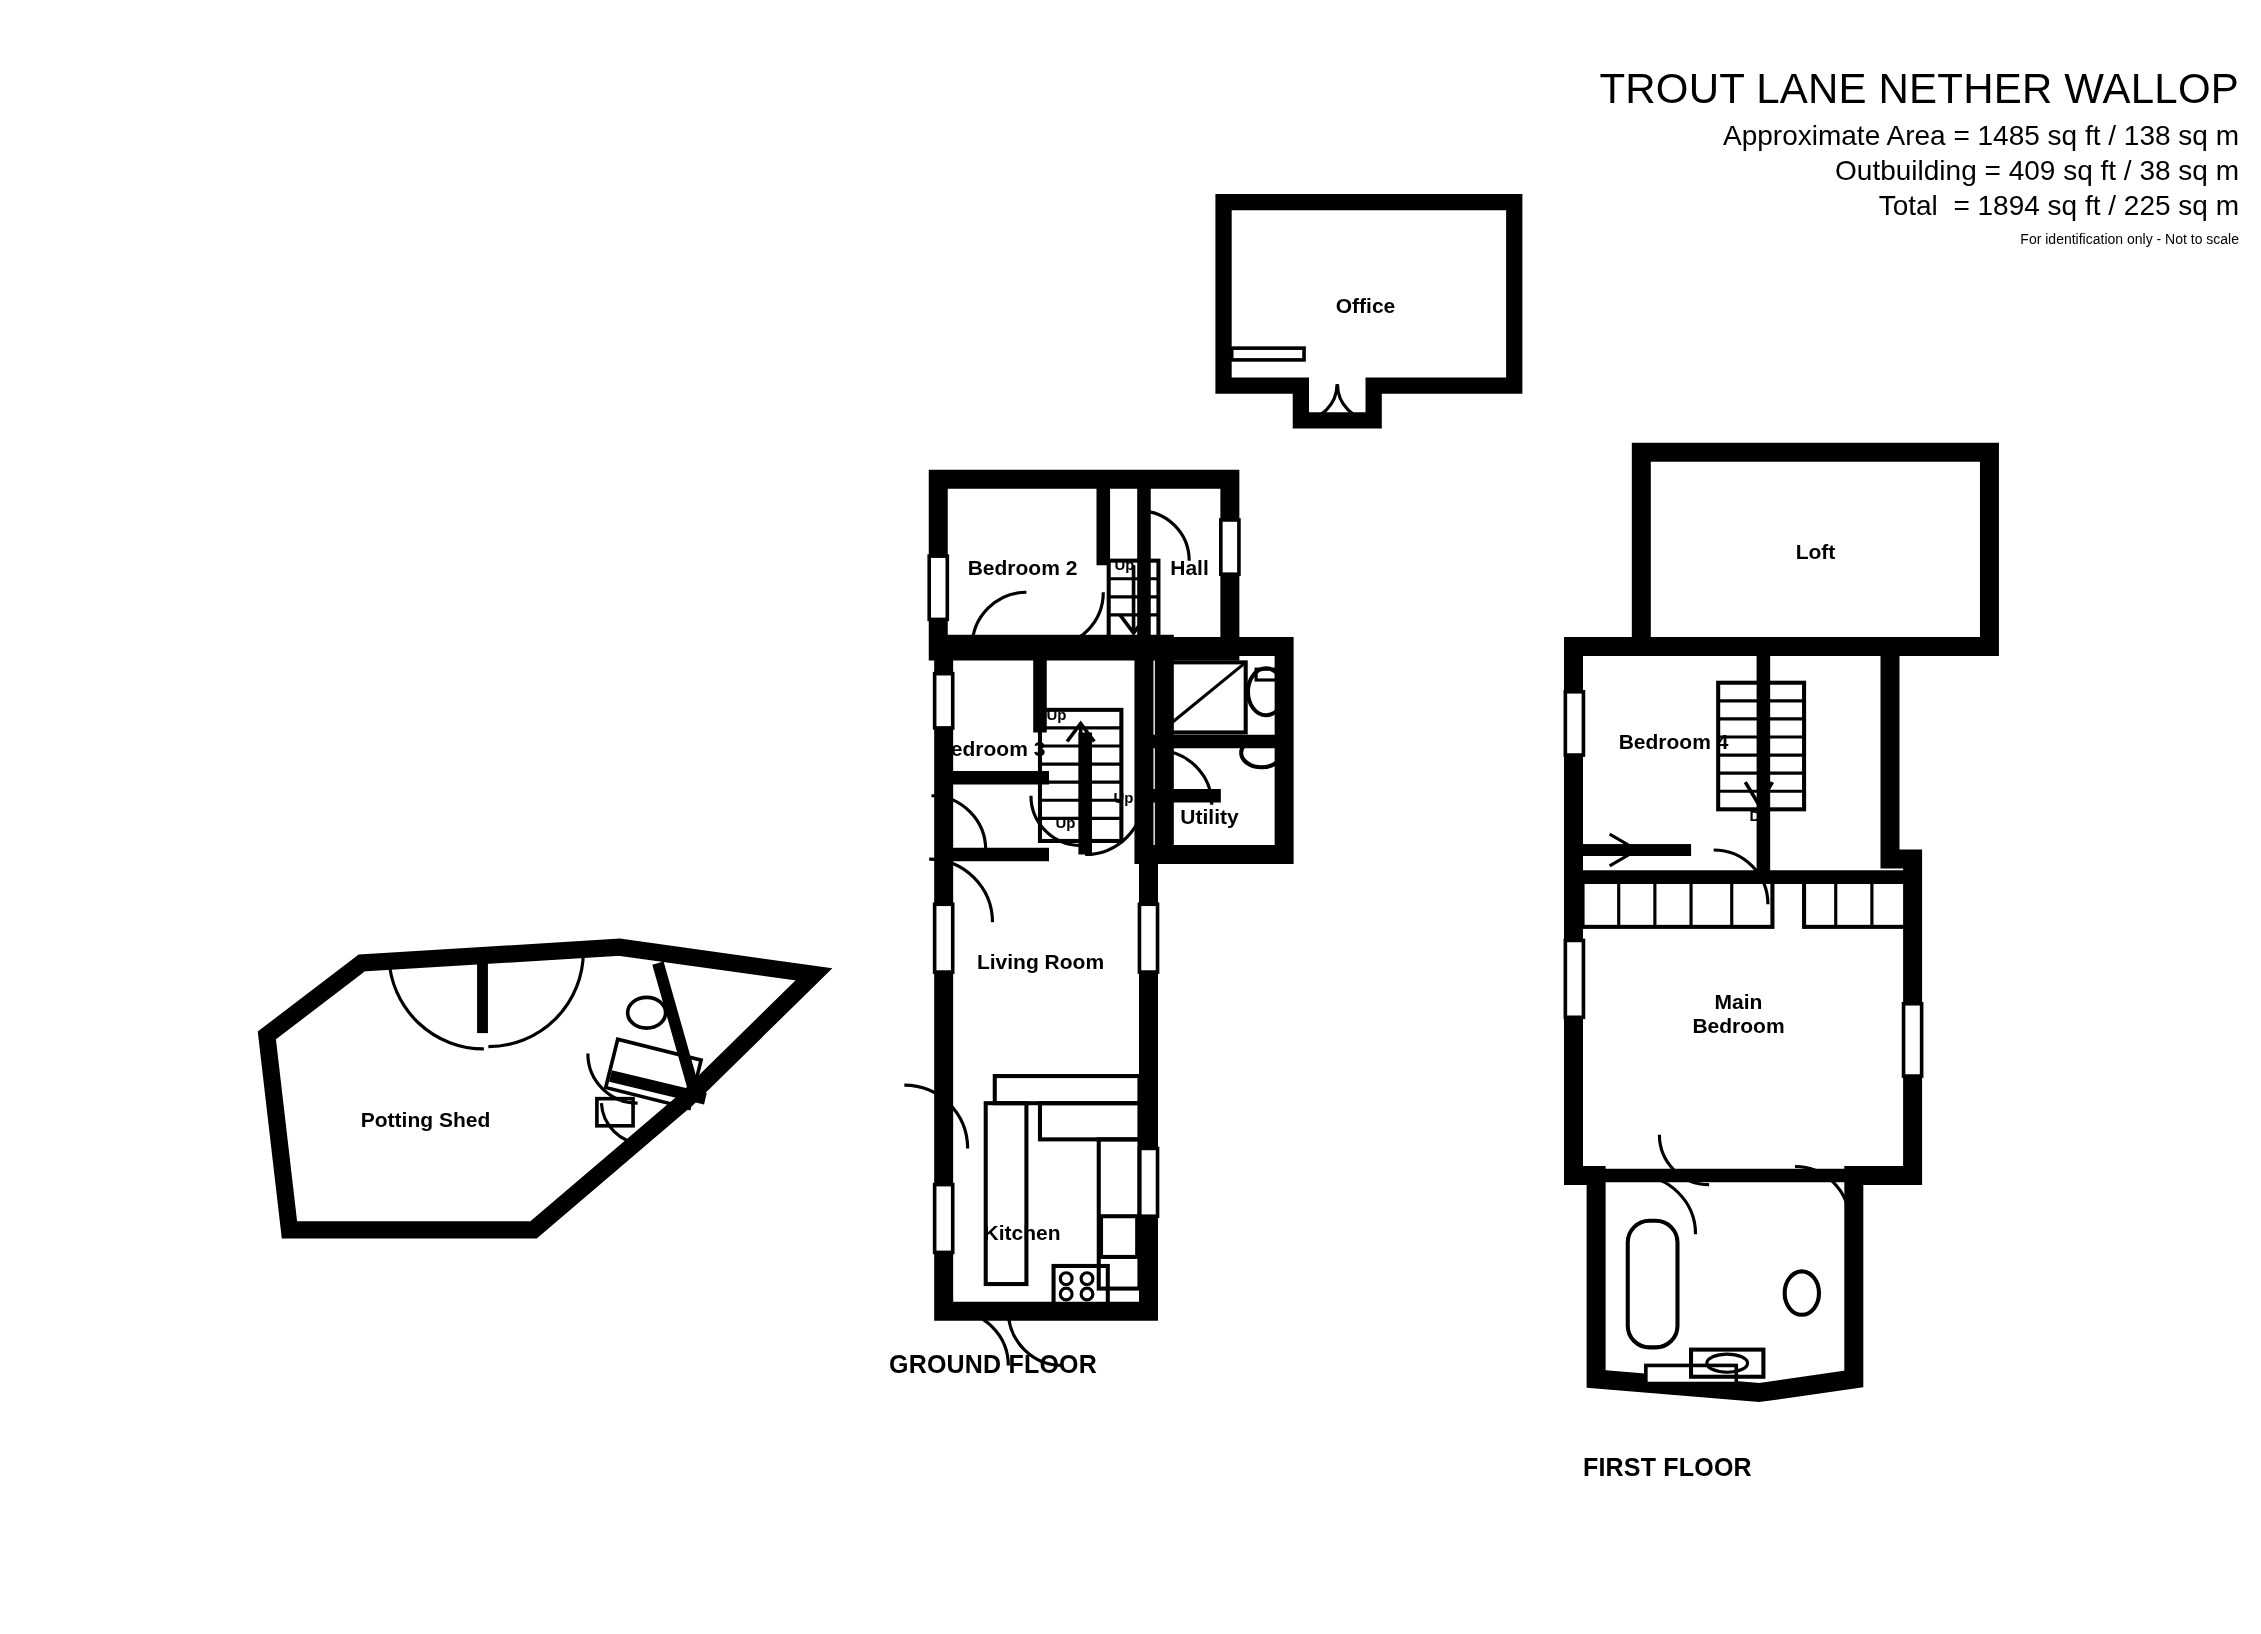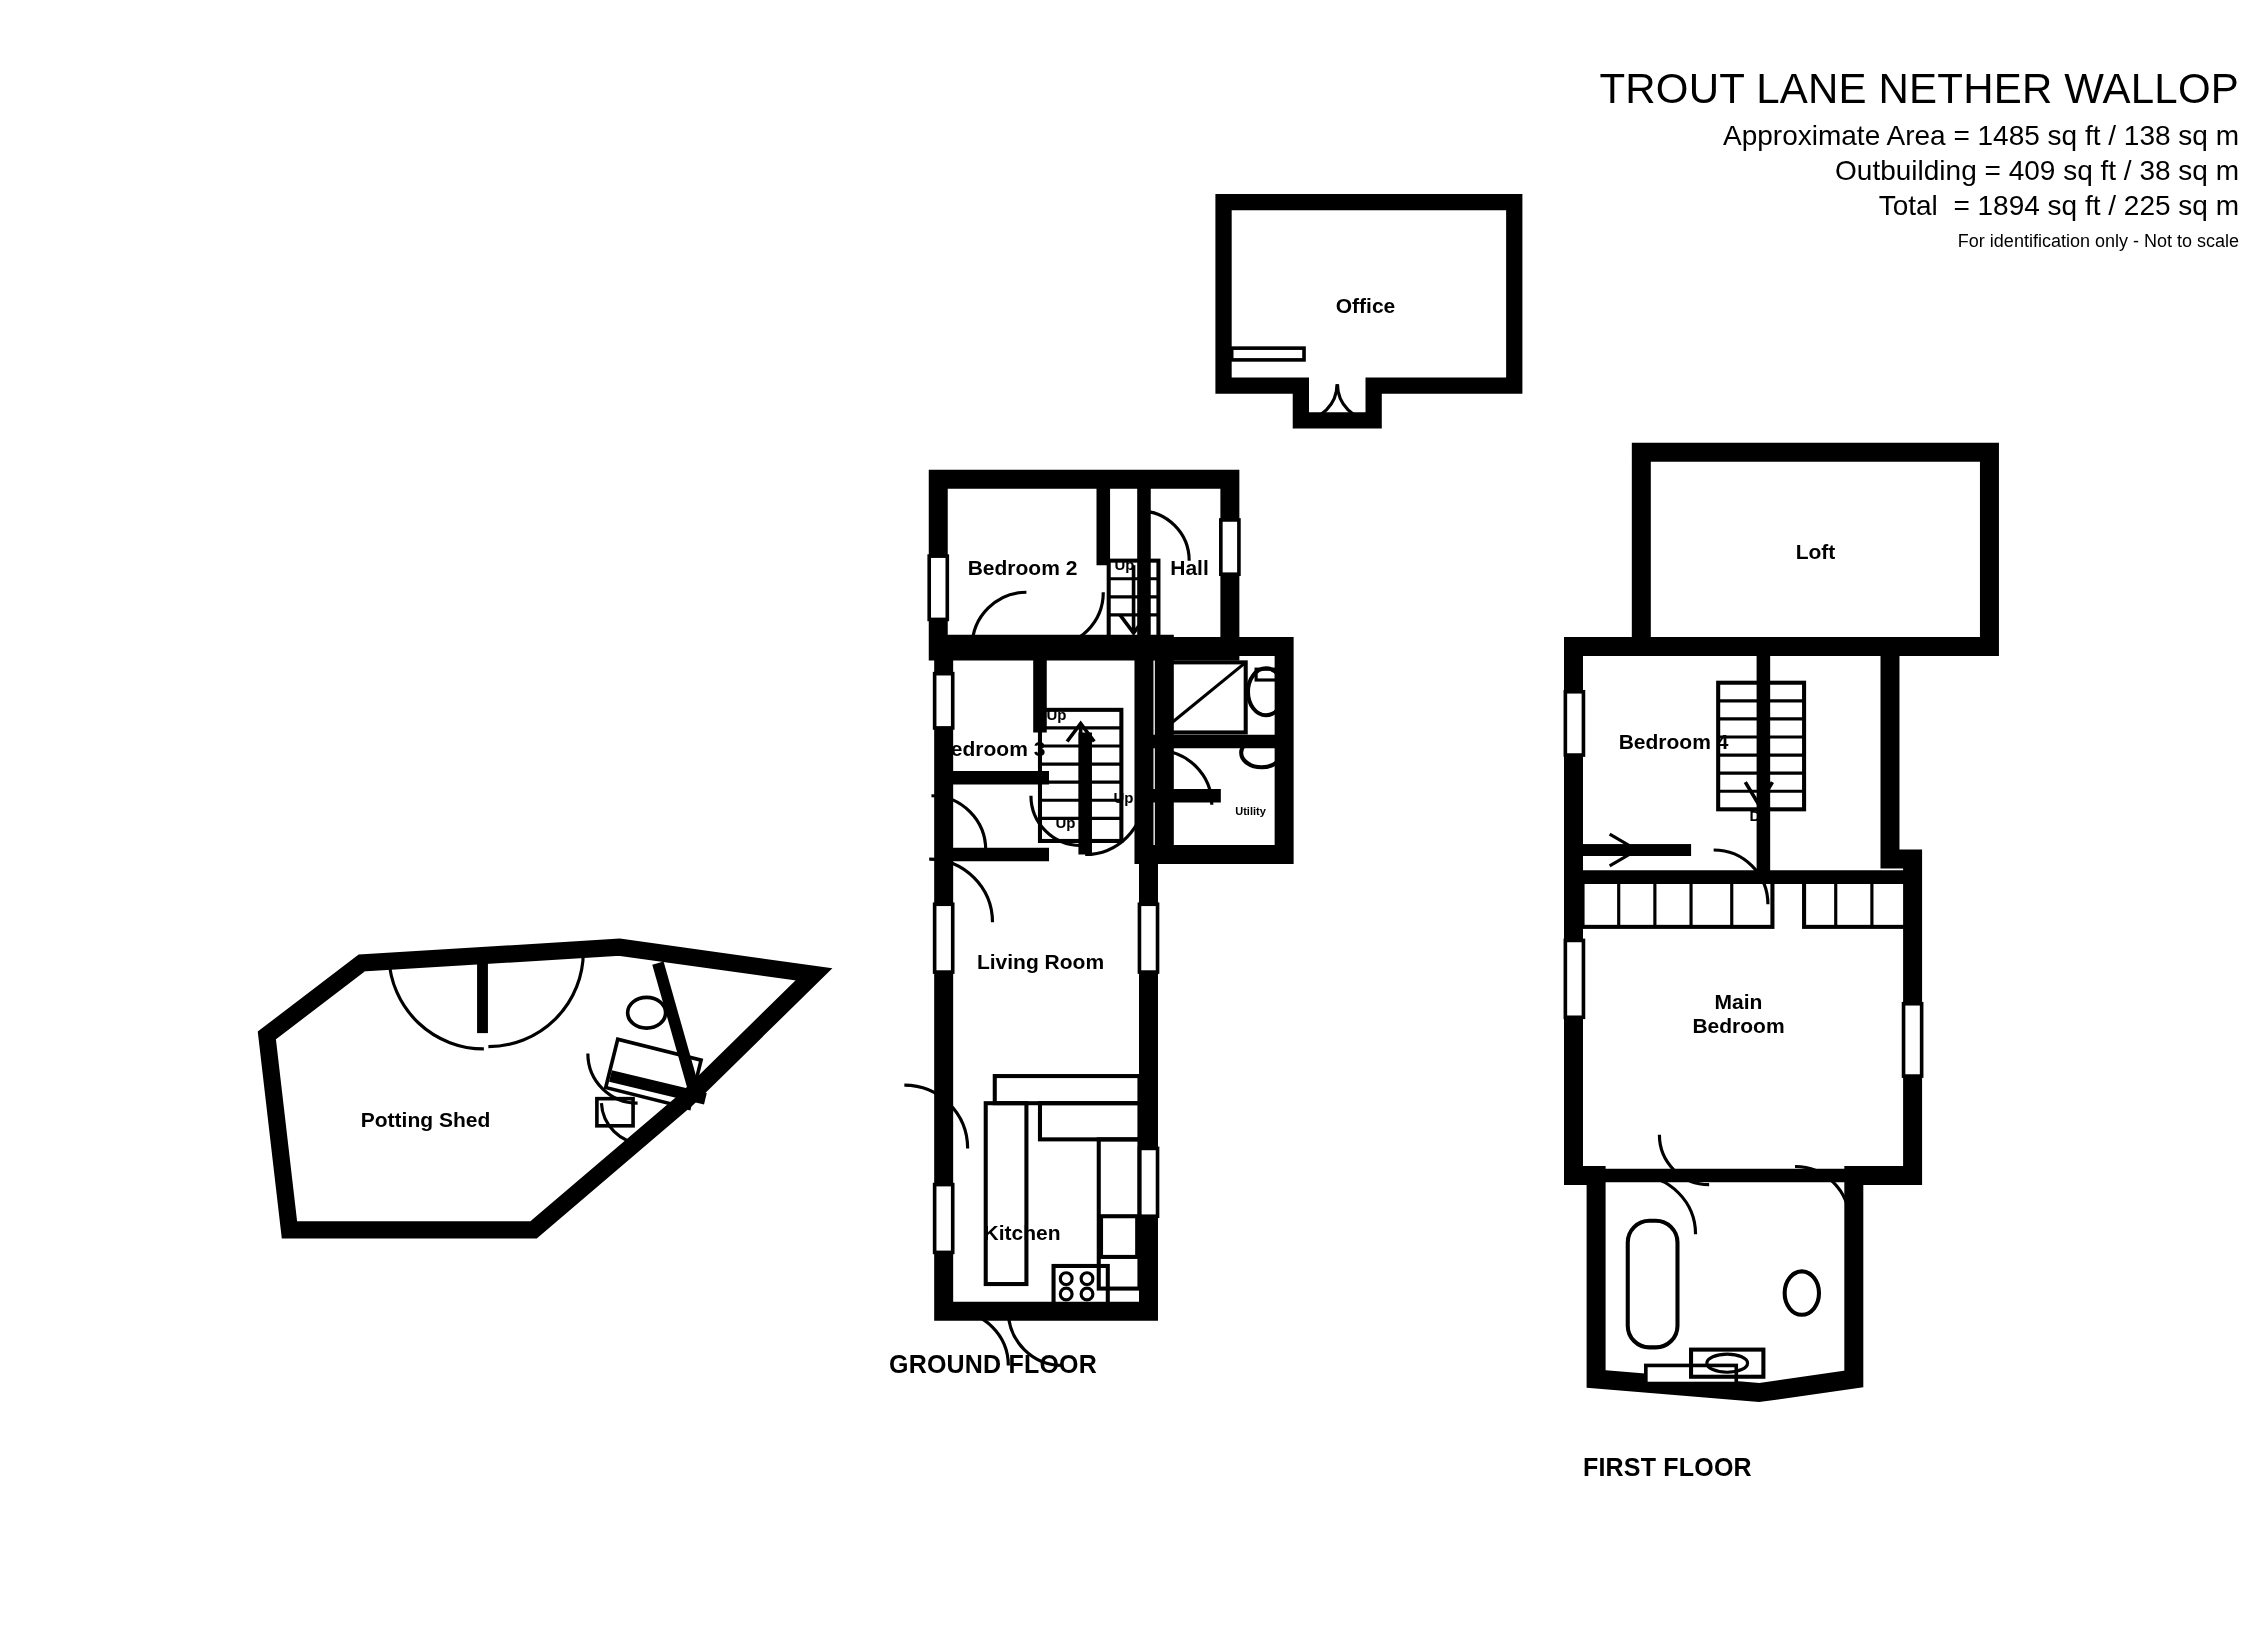--- a/index.html
+++ b/index.html
@@ -31,21 +31,21 @@
     letter-spacing: 0.2px;
     margin-bottom: 11.8px;
     margin-left: 22px;
   }
   .hdr-line {
     font-size: 28px;
     margin-top: 7.2px;
     white-space: pre;
   }
   .hdr-note {
-    font-size: 18px;
+    font-size: 14px;
     margin-top: 11.8px;
   }
   .floor-label {
     position: absolute;
     font-size: 25px;
     font-weight: bold;
     letter-spacing: 0.2px;
   }
   .room-label {
     position: absolute;
@@ -247,21 +247,21 @@
   <div class="room-label" style="left:1284px; top:294px; width:163px;">Office</div>
 
   <div class="room-label" style="left:317px; top:1108px; width:217px;">Potting Shed</div>
 
   <div class="room-label" style="left:932px; top:556px; width:181px;">Bedroom 2</div>
 
   <div class="room-label" style="left:1142px; top:556px; width:95px;">Hall</div>
 
   <div class="room-label" style="left:900px; top:737px; width:181px;">Bedroom 3</div>
 
-  <div class="room-label" style="left:1196px; top:805px; width:109px; font-size:11px;">Utility</div>
+  <div class="room-label" style="left:1155px; top:805px; width:109px; font-size:21px;">Utility</div>
 
   <div class="room-label" style="left:932px; top:950px; width:217px;">Living Room</div>
 
   <div class="room-label" style="left:945px; top:1221px; width:154px;">Kitchen</div>
 
   <div class="room-label" style="left:1741px; top:540px; width:149px;">Loft</div>
 
   <div class="room-label" style="left:1583px; top:730px; width:181px;">Bedroom 4</div>
 
   <div class="room-label" style="left:1648px; top:990px; width:181px;">Main

